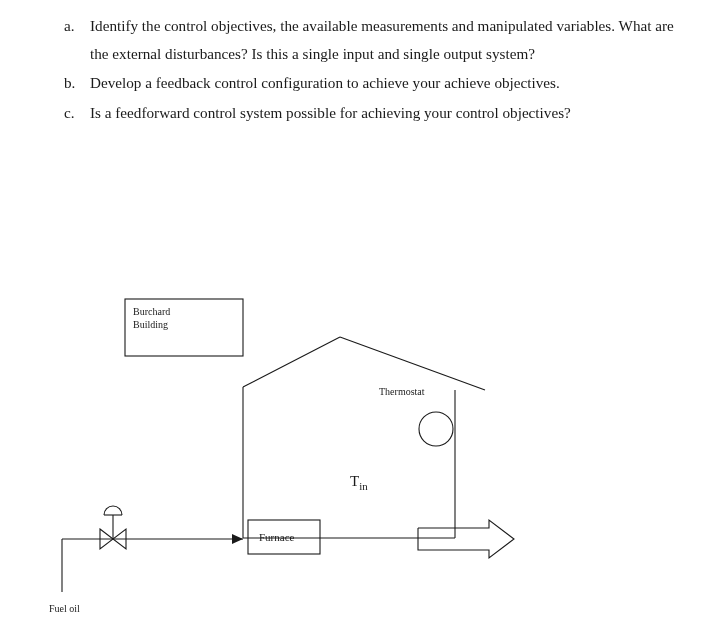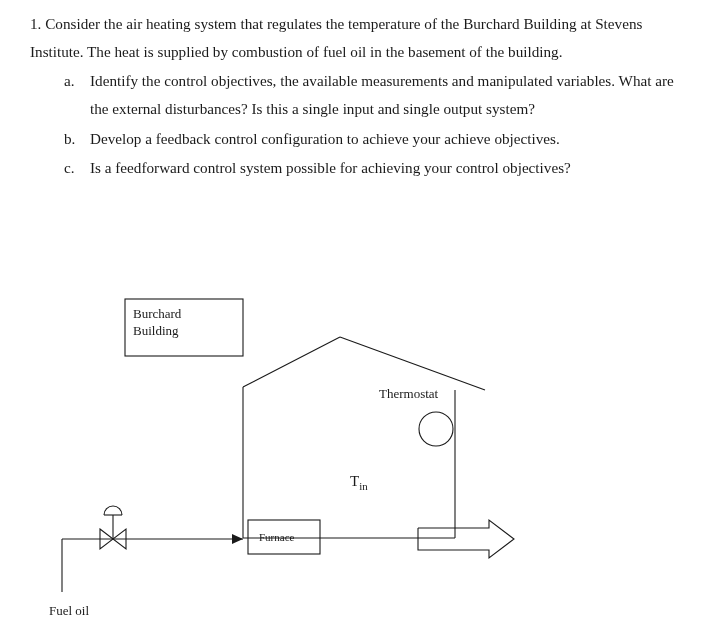--- a/index.html
+++ b/index.html
@@ -61,43 +61,39 @@
     top: 272px;
     width: 706px;
     height: 360px;
   }
   .figure svg {
     display: block;
   }
   .fig-label {
     position: absolute;
     font-family: "Liberation Serif", serif;
-    font-size: 13px;
+    font-size: 10px;
     line-height: 1.28;
     color: #1a1a1a;
     white-space: pre-line;
   }
   #label-burchard { left: 133px; top: 34px; }
   #label-thermostat { left: 379px; top: 114px; }
   #label-furnace { left: 259px; top: 258px; font-size: 11px; }
   #label-tin { left: 350px; top: 200px; font-size: 15px; }
   #label-tin sub { font-size: 11px; }
   #label-heatloss { left: 515px; top: 257px; }
   #label-fueloil { left: 49px; top: 331px; }
 </style>
 </head>
 <body>
 
 <div class="page">
 
   <div class="question">
-    <p class="q-stem">
-      <span>1.</span>
-      <span>Consider the air heating system that regulates the temperature of the Burchard Building at Stevens Institute. The heat is supplied by combustion of fuel oil in the basement of the building.</span>
-    </p>
     <ul class="sublist">
       <li>
         <span class="marker">a.</span>
         <span class="text">Identify the control objectives, the available measurements and manipulated variables. What are the external disturbances? Is this a single input and single output system?</span>
       </li>
       <li>
         <span class="marker">b.</span>
         <span class="text">Develop a feedback control configuration to achieve your achieve objectives.</span>
       </li>
       <li>

